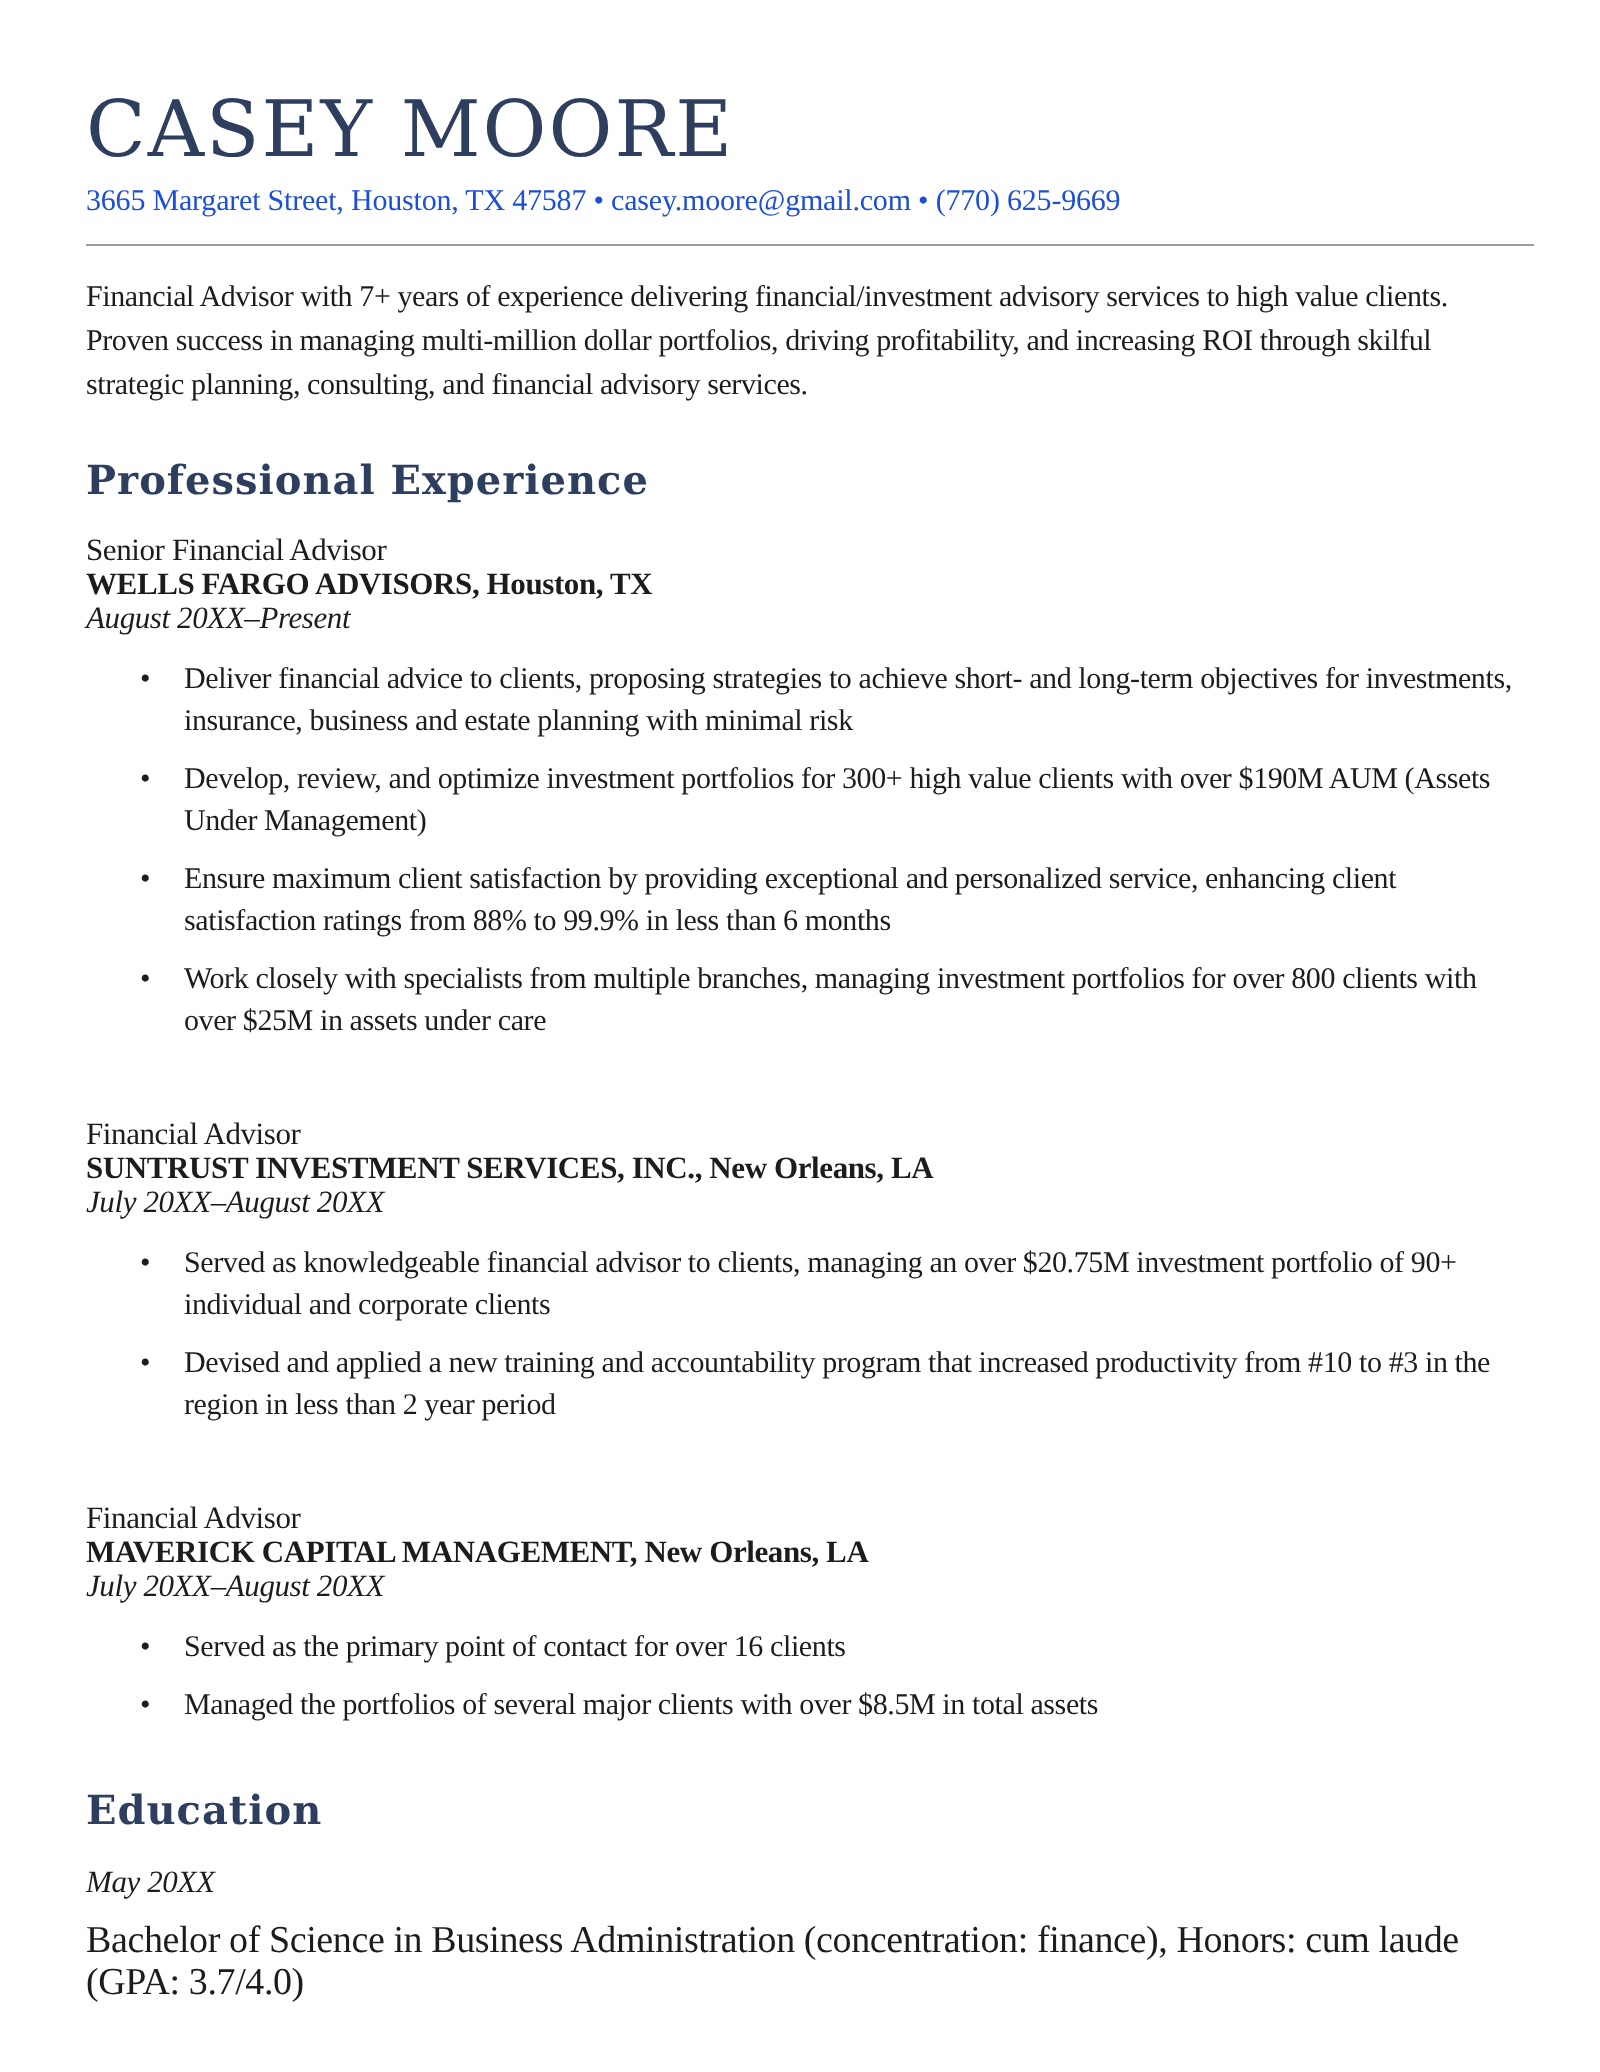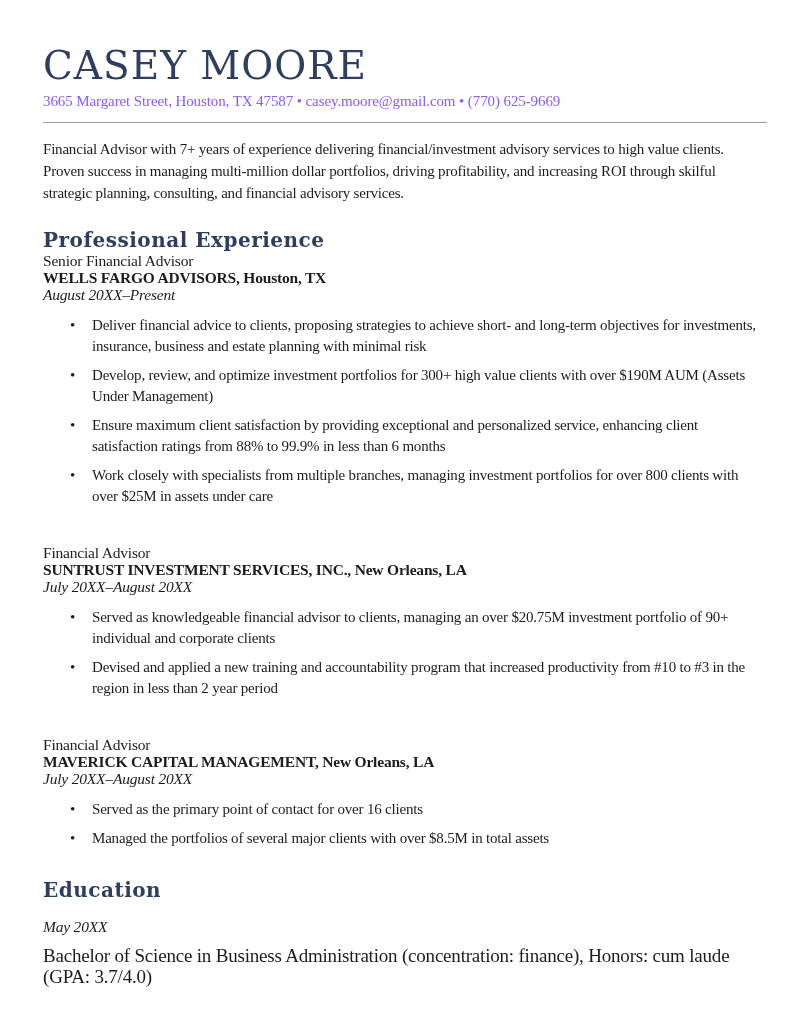--- a/index.html
+++ b/index.html
@@ -21,21 +21,21 @@
     font-weight: 400;
     font-size: 39px;
     line-height: 1.0;
     letter-spacing: 1px;
     color: #2d3e5f;
   }
   .contact {
     margin-top: 8px;
     font-size: 15px;
     letter-spacing: -0.1px;
-    color: #8b5cf6;
+    color: #1d4ed8;
   }
   .rule {
     margin-top: 12px;
     border: none;
     border-top: 1.5px solid #9b9b9b;
     height: 0;
   }
   .summary {
     margin-top: 15px;
     font-size: 15px;
@@ -45,21 +45,21 @@
   h2.section-title {
     font-family: "DejaVu Serif", serif;
     font-weight: 700;
     font-size: 20px;
     letter-spacing: 0.5px;
     color: #2d3e5f;
     line-height: 1.15;
   }
   .h2-experience { margin-top: 25px; }
   .h2-education  { margin-top: 30px; }
-  .job { }
+  .job { margin-top: 15px; }
   .job-2, .job-3 { margin-top: 37px; }
   .role, .company, .dates {
     font-size: 15.5px;
     letter-spacing: -0.2px;
     line-height: 17px;
   }
   .company { font-weight: 700; }
   .dates { font-style: italic; }
   ul.bullets {
     list-style: none;

